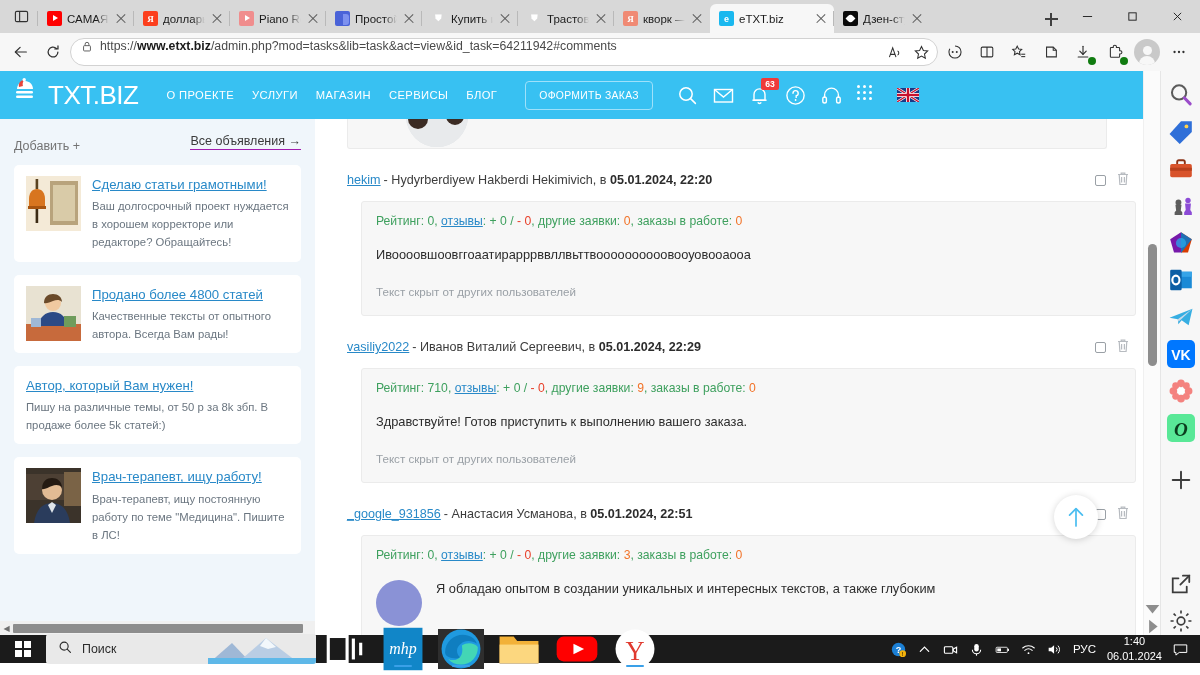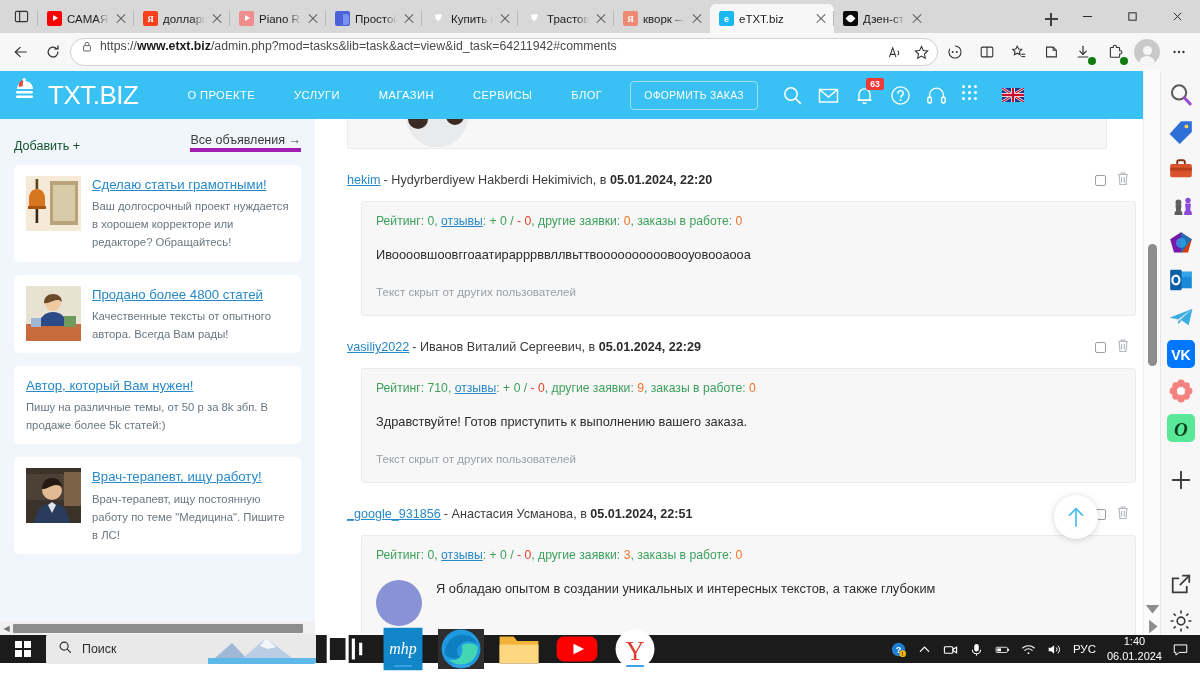--- a/index.html
+++ b/index.html
@@ -101,21 +101,21 @@
 
   
   .siteheader {
     height: 48px; background: #38c1f2; display: flex; align-items: center;
     padding: 0 10px 0 14px; gap: 0; width: 1143px;
   }
   .logo { display: flex; align-items: center; font-size: 26px; color: #fff; letter-spacing: -0.5px;
     font-weight: 300; position: relative; padding-left: 34px; }
   .logo .mark { position: absolute; left: 0; top: -2px; width: 30px; height: 28px; }
   .mainnav { display: flex; gap: 18px; margin-left: 28px; }
-  .mainnav a { color: #ffffff; font-size: 11.2px; text-decoration: none; letter-spacing: 0.4px; margin-left: 21px; }
+  .mainnav a { color: #ffffff; font-size: 11.2px; text-decoration: none; letter-spacing: 0.4px; }
   .order-btn { margin-left: 28px; border: 1px solid #9fe1fa; border-radius: 4px; color: #fff;
     font-size: 10.4px; padding: 8px 13px; letter-spacing: 0.3px; }
   .acct { display: flex; align-items: center; gap: 9px; margin-left: 20px; }
   .acct .ava { width: 34px; height: 34px; border-radius: 50%; background: #8ed8f4; position: relative; overflow: hidden; }
   .acct .ava .h { position: absolute; left: 11px; top: 6px; width: 12px; height: 12px; border-radius: 50%; background: #d9eefb; }
   .acct .ava .b { position: absolute; left: 6px; top: 21px; width: 22px; height: 14px; border-radius: 11px 11px 0 0; background: #d9eefb; }
   .acct .lines { line-height: 1.25; }
   .acct .l1 { color: #fff; font-size: 9.4px; font-weight: bold; letter-spacing: 0.4px; }
   .acct .l2 { color: #eaf8ff; font-size: 11.5px; }
   .hicons { display: flex; align-items: center; gap: 15px; margin-left: 24px; }
@@ -125,22 +125,22 @@
     font-size: 8.6px; border-radius: 2px; padding: 1px 4px; font-weight: bold; line-height: 1.25; }
   .dots9 { display: grid; grid-template-columns: repeat(3, 3px); grid-template-rows: repeat(3, 3px);
     gap: 3px; }
   .dots9 i { background: #fff; width: 3px; height: 3px; border-radius: 50%; display:block; }
   .flag { width: 22px; height: 14px; margin-left: 19px; }
 
   
   .cols { display: flex; height: 516px; }
   .leftcol { width: 315px; background: #f0f6fb; padding: 0 14px; position: relative; flex: 0 0 315px; }
   .lc-top { display: flex; justify-content: space-between; align-items: center; height: 46px; }
-  .lc-add { font-size: 12.5px; color: #14532d; margin-top: 8px; }
-  .lc-all { font-size: 12.5px; color: #3a3a3a; border-bottom: 4px solid #a21caf; padding-bottom: 1px; margin-left: 26px;}
+  .lc-add { font-size: 12.5px; color: #737373; margin-top: 8px; }
+  .lc-all { font-size: 12.5px; color: #3a3a3a; border-bottom: 1px solid #a21caf; padding-bottom: 1px; margin-left: 26px;}
   .adcard { background: #fff; border-radius: 5px; padding: 11px 12px; margin-bottom: 13px;
     display: flex; gap: 11px; }
   .adthumb { width: 55px; height: 55px; flex: 0 0 55px; border-radius: 2px; }
   .adbody { min-width: 0; }
   .adtitle { color: #2889c8; font-size: 13.2px; text-decoration: underline; line-height: 1.32;
     display: block; margin-bottom: 3px; }
   .adtext { color: #6b7680; font-size: 11.3px; line-height: 1.42; }
   .hscroll { position: absolute; left: 0; bottom: 0; width: 315px; height: 14px;
     background: #f0f0f0; display: flex; align-items: center; }
   .hscroll .lt { width: 13px; text-align:center; color:#707070; font-size: 8px; }

